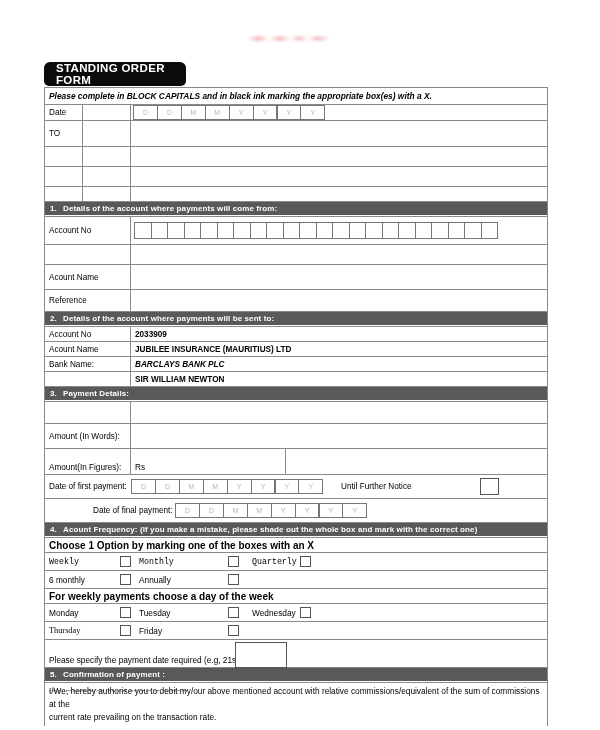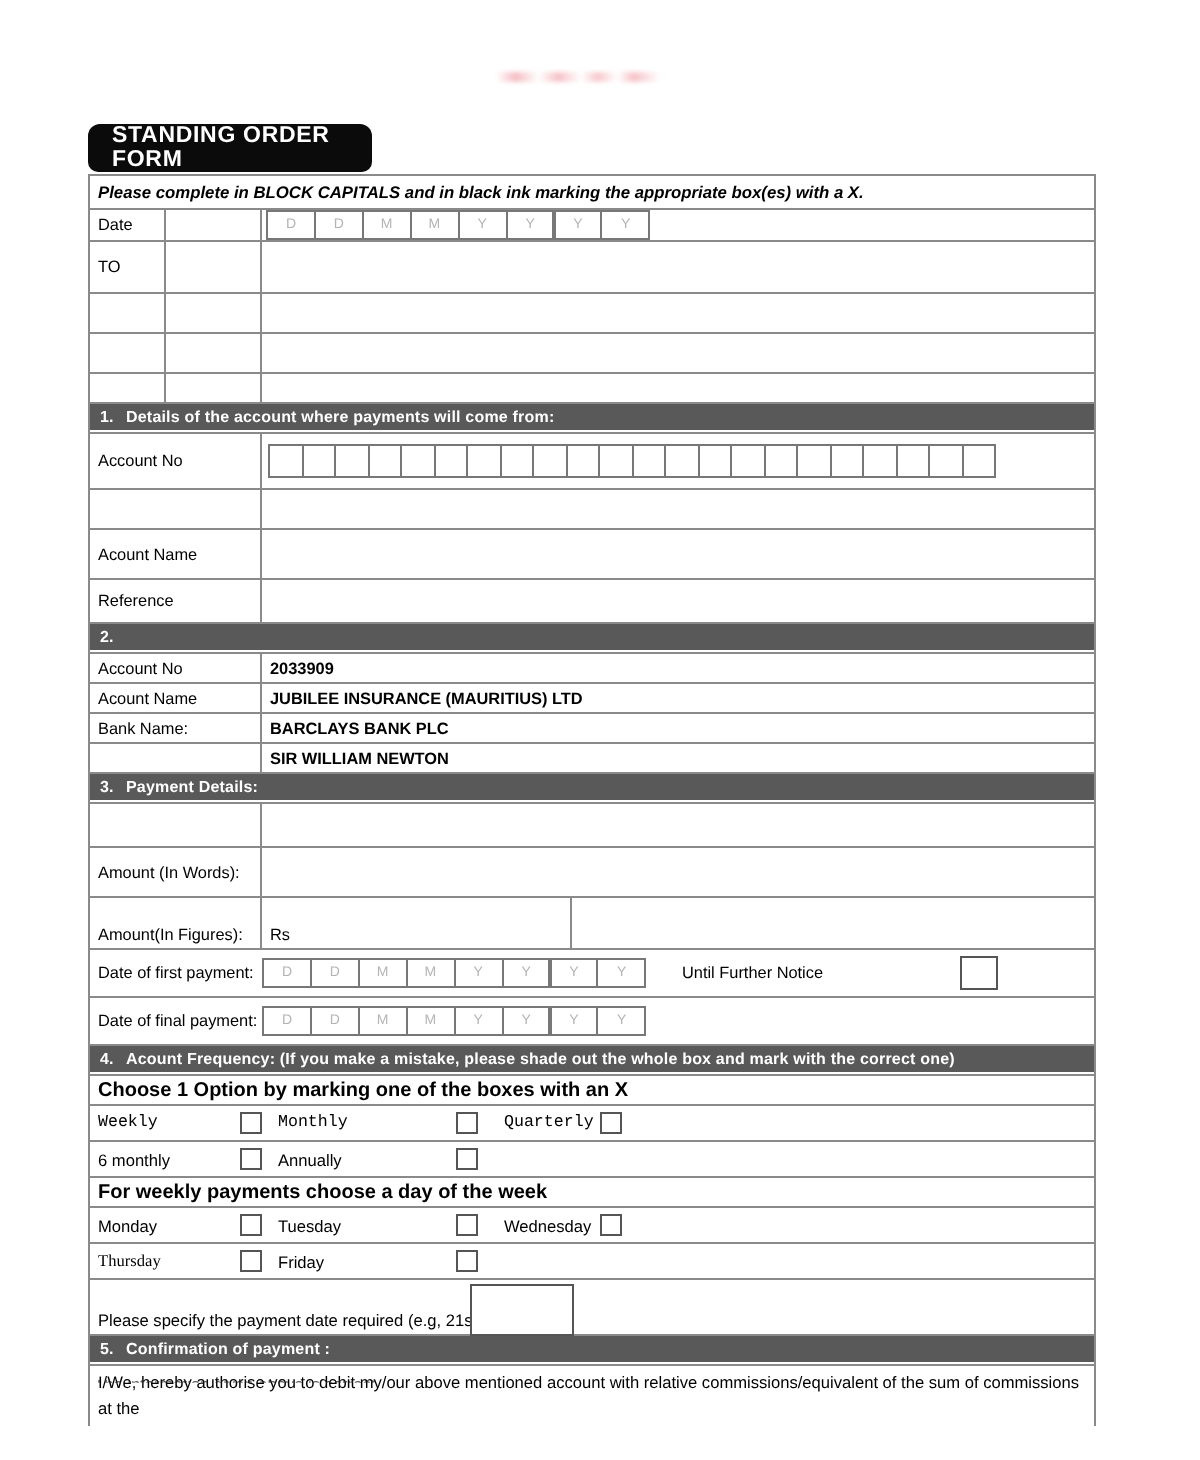--- a/index.html
+++ b/index.html
@@ -274,34 +274,35 @@
   </div>
 
   <div class="row" style="min-height:22px;">
     <div class="cell vline" style="width:86px;">Reference</div>
     <div class="cell" style="flex:1;"></div>
   </div>
 
   <div class="row">
     <div class="section-band">
       <span class="num">2.</span>
+      <span>Details of the account where payments will be sent to:</span>
     </div>
   </div>
 
   <div class="row">
     <div class="cell vline" style="width:86px;">Account No</div>
     <div class="cell bold" style="flex:1;">2033909</div>
   </div>
   <div class="row">
     <div class="cell vline" style="width:86px;">Acount Name</div>
     <div class="cell bold" style="flex:1;">JUBILEE INSURANCE (MAURITIUS) LTD</div>
   </div>
   <div class="row">
     <div class="cell vline" style="width:86px;">Bank Name:</div>
-    <div class="cell bold" style="flex:1;">BARCLAYS BANK PLC</div>
+    <div class="cell bold" style="flex:1;font-style:italic;">BARCLAYS BANK PLC</div>
   </div>
   <div class="row">
     <div class="cell vline" style="width:86px;"></div>
     <div class="cell bold" style="flex:1;text-align:right;">SIR WILLIAM NEWTON</div>
   </div>
 
   <div class="row">
     <div class="section-band">
       <span class="num">3.</span>
       <span>Payment Details:</span>
@@ -337,21 +338,21 @@
         <div class="dmy-box">Y</div>
       </div>
     </div>
     <div class="cell" style="flex:1;justify-content:space-between;padding-right:48px;">
       <span>Until Further Notice</span>
       <span class="bigbox" style="width:19px;height:17px;"></span>
     </div>
   </div>
 
   <div class="row" style="min-height:24px;">
-    <div class="cell" style="width:86px;">Date of final payment:</div>
+    <div class="cell" style="width:86px;margin-left:44px;">Date of final payment:</div>
     <div class="cell" style="width:206px;padding:0;">
       <div class="dmy-strip">
         <div class="dmy-box">D</div>
         <div class="dmy-box">D</div>
         <div class="dmy-box">M</div>
         <div class="dmy-box">M</div>
         <div class="dmy-box">Y</div>
         <div class="dmy-box">Y</div>
         <div class="dmy-box">Y</div>
         <div class="dmy-box">Y</div>
@@ -438,20 +439,21 @@
   <div class="row">
     <div class="section-band">
       <span class="num">5.</span>
       <span>Confirmation of payment :</span>
     </div>
   </div>
 
   <div class="row" style="border-bottom:none;min-height:30px;">
     <div style="flex:1;padding:2px 4px;box-sizing:border-box;">
       <div class="fine" style="line-height:13px;">I/We, hereby authorise you to debit my/our above mentioned account with relative commissions/equivalent of the sum of commissions at the</div>
+      <div class="fine" style="line-height:13px;">current rate prevailing on the transaction rate.</div>
     </div>
   </div>
 
 </div>
 
 <div class="clipped-line">
   <span>The information given above is correct</span>
 </div>
 
 </body></html>

